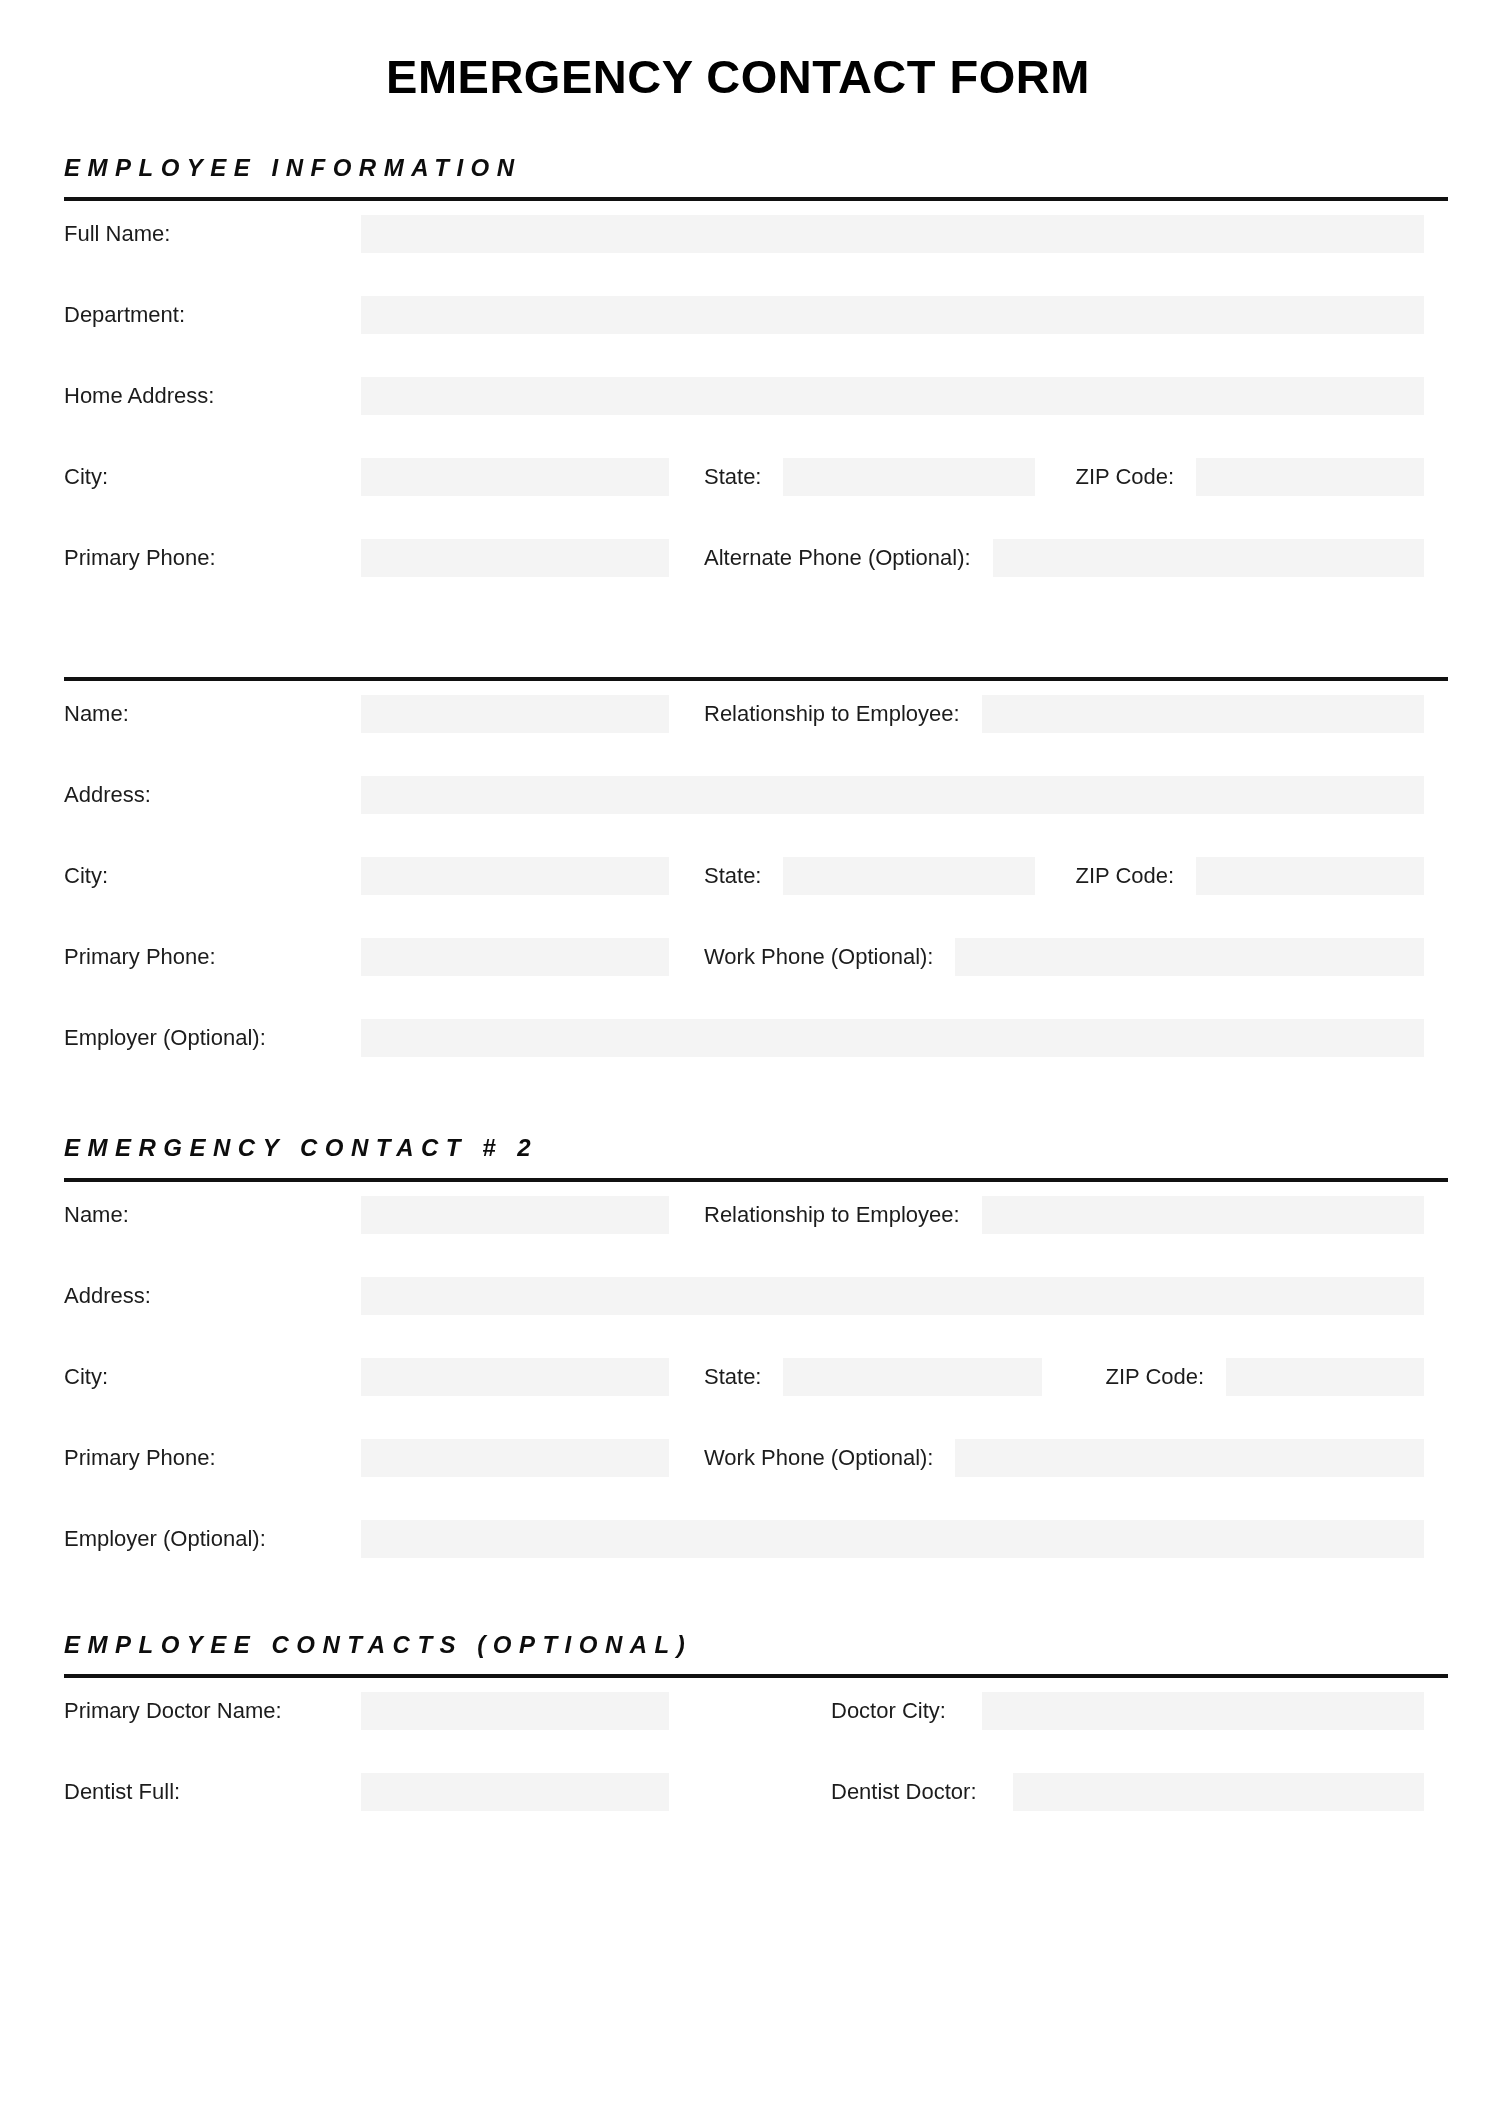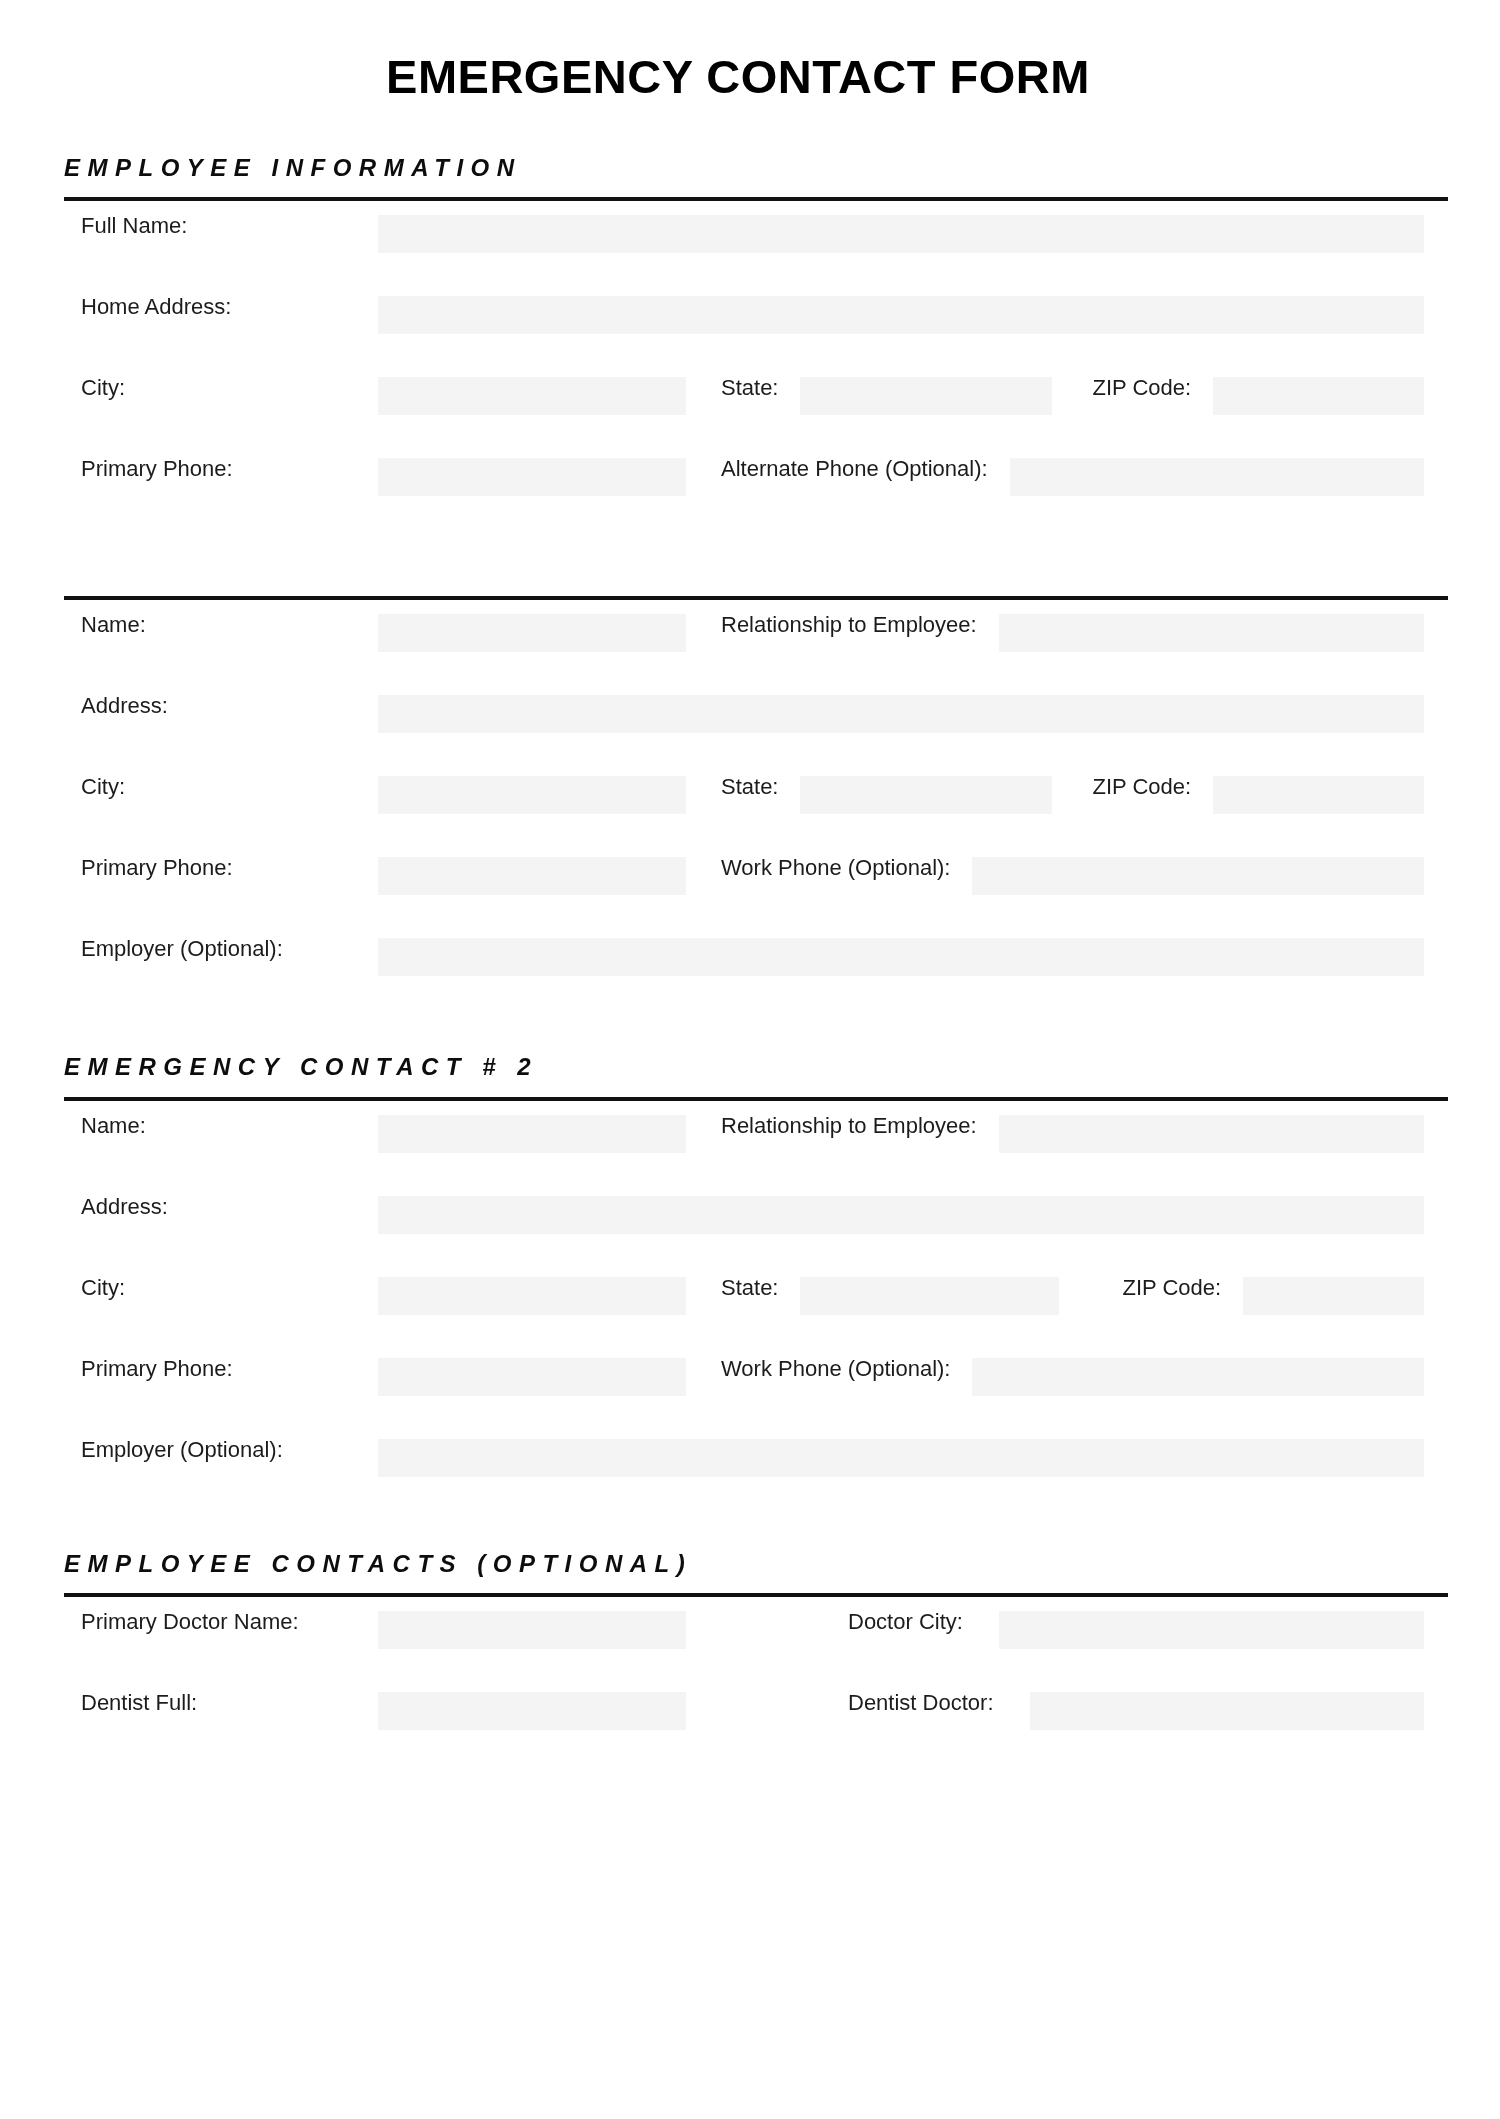--- a/index.html
+++ b/index.html
@@ -59,24 +59,23 @@
   }
 
   .section-body {
     padding-left: 12px;
     padding-top: 14px;
   }
 
   
   .row {
     display: flex;
-    align-items: flex-start;
+    align-items: center;
     height: 38px;
     margin-bottom: 43px;
-    margin-left: 17px;
   }
   .row.last { margin-bottom: 0; }
 
   .lbl {
     font-size: 22px;
     font-weight: 400;
     color: #1c1c1c;
     white-space: nowrap;
     flex: 0 0 auto;
     line-height: 1;
@@ -124,20 +123,24 @@
     <div class="section-head">EMPLOYEE INFORMATION</div>
     <div class="section-rule" style="background: rgb(17, 17, 17);"></div>
 
     <div class="section-body">
 
       <div class="row">
         <span class="lbl lcol">Full Name:</span>
         <input class="fieldbox grow" type="text" placeholder="" style="background: rgb(244, 244, 244);">
       </div>
 
+      <div class="row">
+        <span class="lbl lcol">Department:</span>
+        <input class="fieldbox grow" type="text" placeholder="" style="background: rgb(244, 244, 244);">
+      </div>
 
       <div class="row">
         <span class="lbl lcol">Home Address:</span>
         <input class="fieldbox grow" type="text" placeholder="" style="background: rgb(244, 244, 244);">
       </div>
 
       <div class="row">
         <span class="lbl lcol">City:</span>
         <input class="fieldbox w308" type="text" placeholder="" style="background: rgb(244, 244, 244);">
         <span class="gap sp-35"></span>

